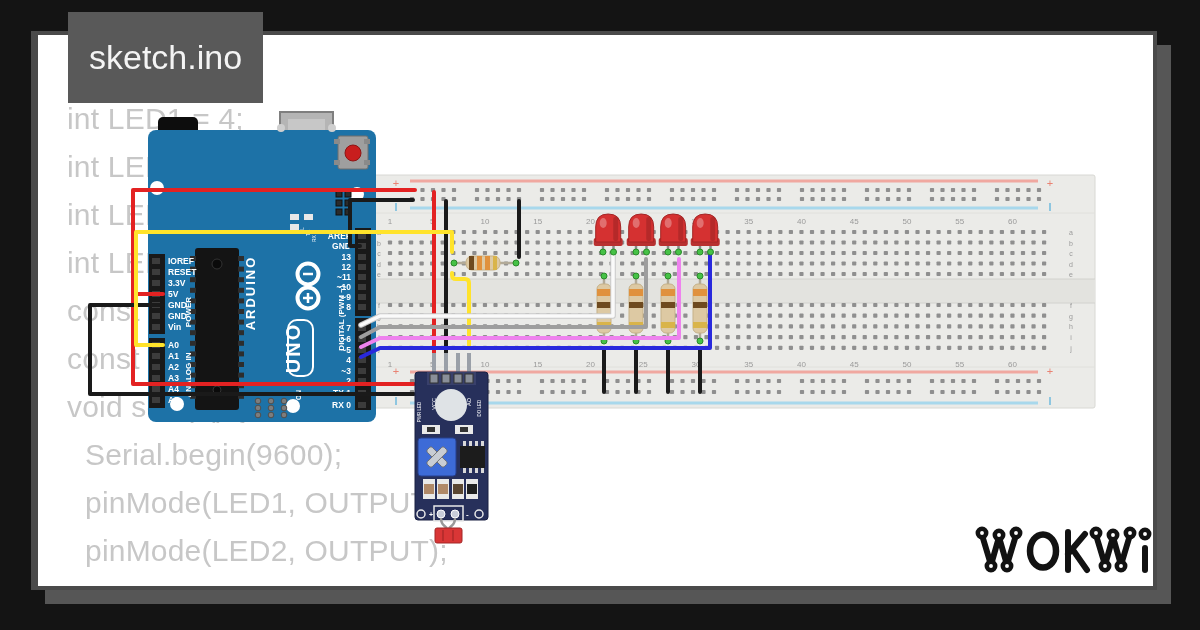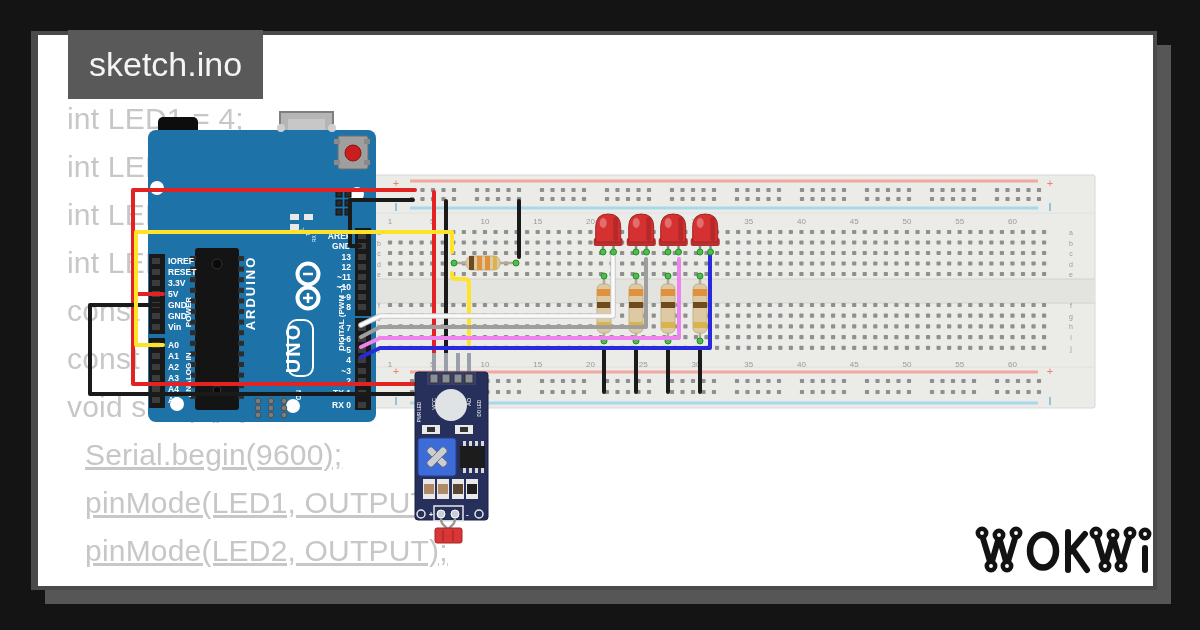--- a/index.html
+++ b/index.html
@@ -3,23 +3,23 @@
 <meta charset="utf-8">
 <style>
   html,body{margin:0;padding:0;background:#141414;}
   .frame{position:relative;width:1200px;height:630px;background:#141414;overflow:hidden;
          font-family:"Liberation Sans",sans-serif;}
   .canvas{position:absolute;left:31px;top:31px;width:1126px;height:559px;background:#ffffff;
           border:4px solid #4a4a4a;border-left-width:7px;box-sizing:border-box;
           box-shadow:14px 14px 0 0 #565656;overflow:hidden;}
   .code{position:absolute;left:29px;top:60px;color:#c7c7c7;font-size:30px;line-height:48px;
         white-space:pre;letter-spacing:0.2px;}
-  .code-line.ind{padding-left:18px;text-decoration:underline;}
+  .code-line.ind{padding-left:18px;}
   .title-box{position:absolute;left:68px;top:12px;height:59px;background:#595959;color:#f4f4f4;
-             font-size:34px;line-height:59px;padding:5px 21px;z-index:5;margin-top:18px;}
+             font-size:34px;line-height:59px;padding:16px 21px;z-index:5;}
   svg.scene{position:absolute;left:0;top:0;z-index:3;pointer-events:none;}
   svg text{font-family:"Liberation Sans",sans-serif;}
 </style>
 </head>
 <body>
 
 <div class="frame">
   <div class="canvas">
     <div class="code" id="code"><div class="code-line">int LED1 = 4;</div><div class="code-line">int LED2 = 5;</div><div class="code-line">int LED3 = 6;</div><div class="code-line">int LED4 = 7;</div><div class="code-line">const int AO = A0;</div><div class="code-line">const int DO = 2;</div><div class="code-line">void setup() {</div><div class="code-line ind">Serial.begin(9600);</div><div class="code-line ind">pinMode(LED1, OUTPUT);</div><div class="code-line ind">pinMode(LED2, OUTPUT);</div><div class="code-line ind">pinMode(LED3, OUTPUT);</div></div>
   </div>

